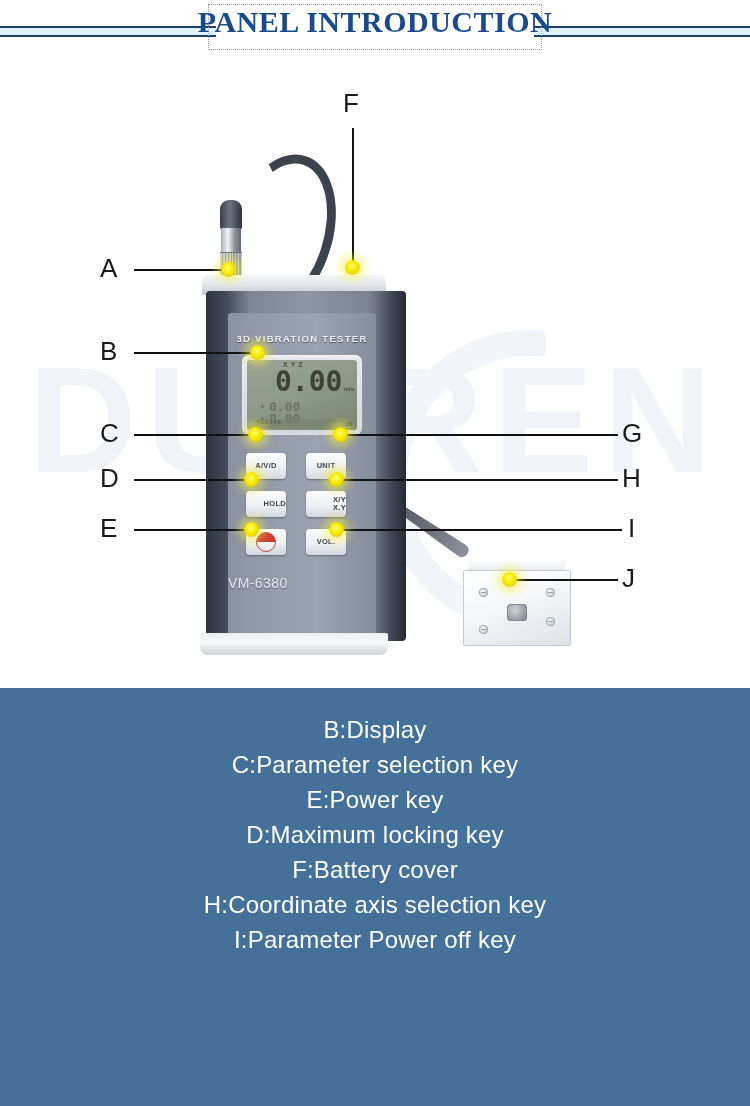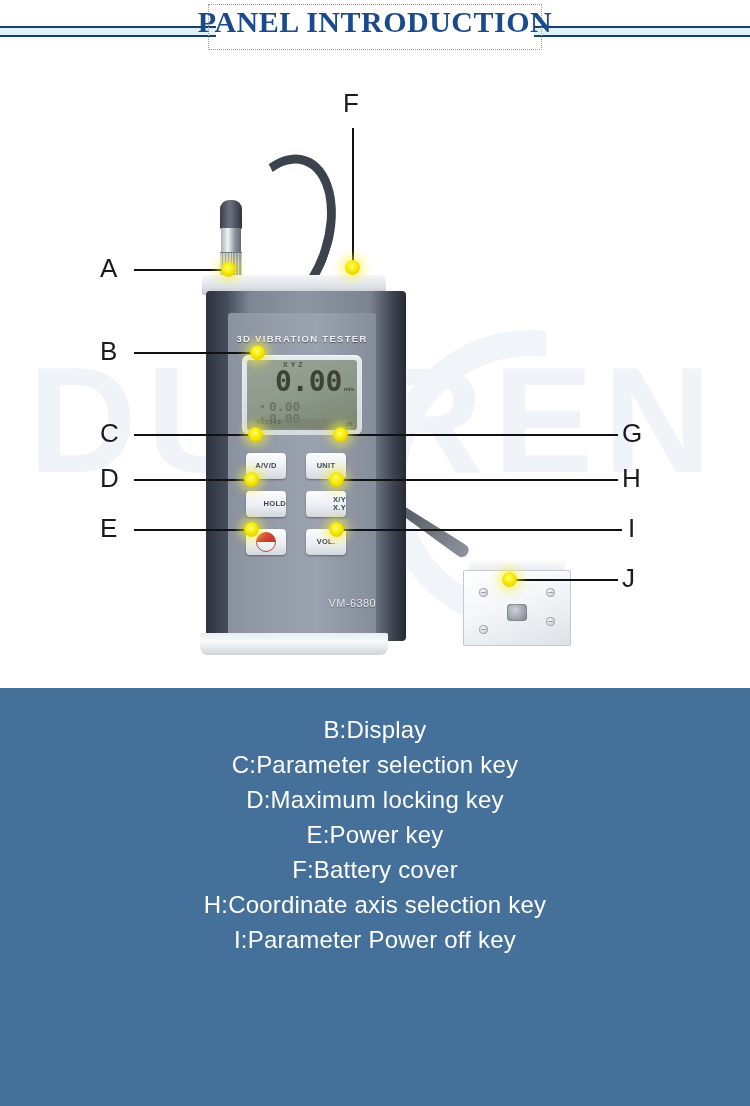--- a/index.html
+++ b/index.html
@@ -139,24 +139,23 @@
     font-size:7.5px;font-weight:bold;color:#3a3f48;letter-spacing:.3px;line-height:1.05;
   }
   .btn.c1{left:18px;} .btn.c2{left:78px;}
   .btn.r1{top:140px;} .btn.r2{top:178px;align-items:flex-end;} .btn.r3{top:216px;}
   .pwr-dot{
     width:20px;height:20px;border-radius:50%;
     background:linear-gradient(180deg,#d6443c 0%,#c9392f 48%,#f2f4f6 50%,#e7eaee 100%);
     border:1px solid #b9423a;box-sizing:border-box;
   }
   .model{
-    position:absolute;left:0;top:262px;width:100%;text-align:right;
-    font-size:11px;color:#e8ebef;letter-spacing:.4px;
+    position:absolute;left:0;top:262px;width:100%;text-align:left;
+    font-size:14px;color:#e8ebef;letter-spacing:.4px;
     text-shadow:0 1px 1px rgba(0,0,0,.4);
-    margin-top:22px;
   }
   
   .plug{position:absolute;left:218px;top:140px;width:26px;height:78px;}
   .plug-boot{
     position:absolute;left:2px;top:0;width:22px;height:30px;
     background:linear-gradient(90deg,#3a4049 0%,#6c7380 45%,#2f343c 100%);
     border-radius:9px 9px 3px 3px;
   }
   .plug-barrel{
     position:absolute;left:3px;top:28px;width:20px;height:26px;
@@ -366,18 +365,18 @@
 
   <div class="cl-letter" style="left:622px;top:505px;">J</div>
   <div class="cl-line" style="left:516px;top:519px;width:102px;"></div>
   <div class="dot" style="left:502px;top:512px;"></div>
 
 </div>
 
 <div class="legend">
   <div class="legend-line">B:Display</div>
   <div class="legend-line">C:Parameter selection key</div>
+  <div class="legend-line">E:Power key</div>
   <div class="legend-line">D:Maximum locking key</div>
-  <div class="legend-line">E:Power key</div>
   <div class="legend-line">F:Battery cover</div>
   <div class="legend-line">H:Coordinate axis selection key</div>
   <div class="legend-line">I:Parameter Power off key</div>
 </div>
 
 </body></html>

